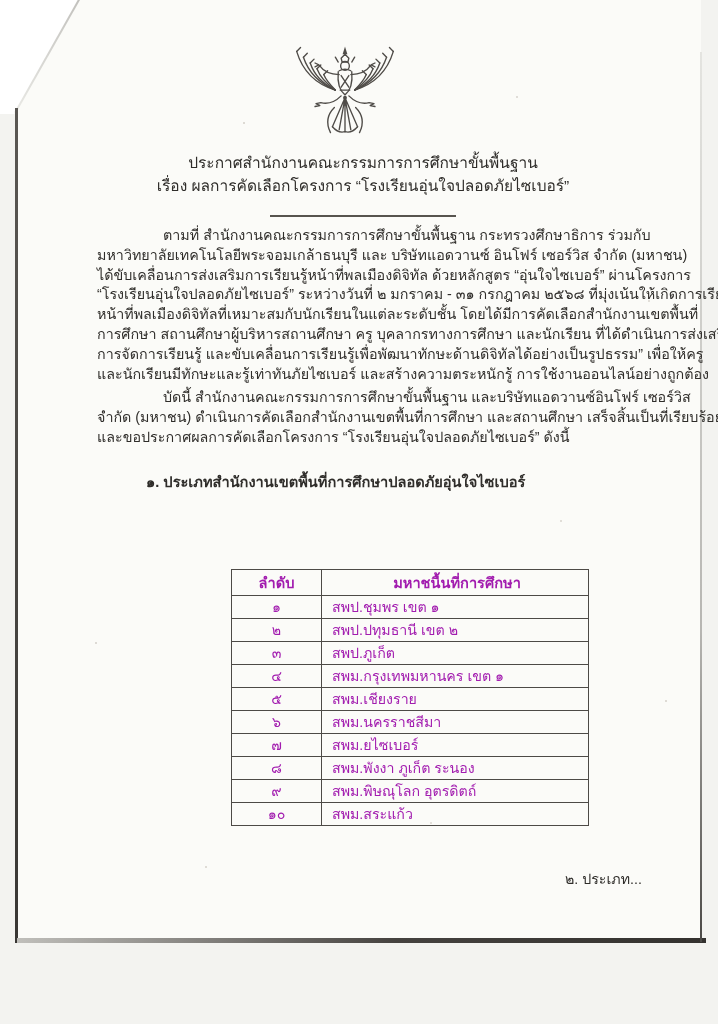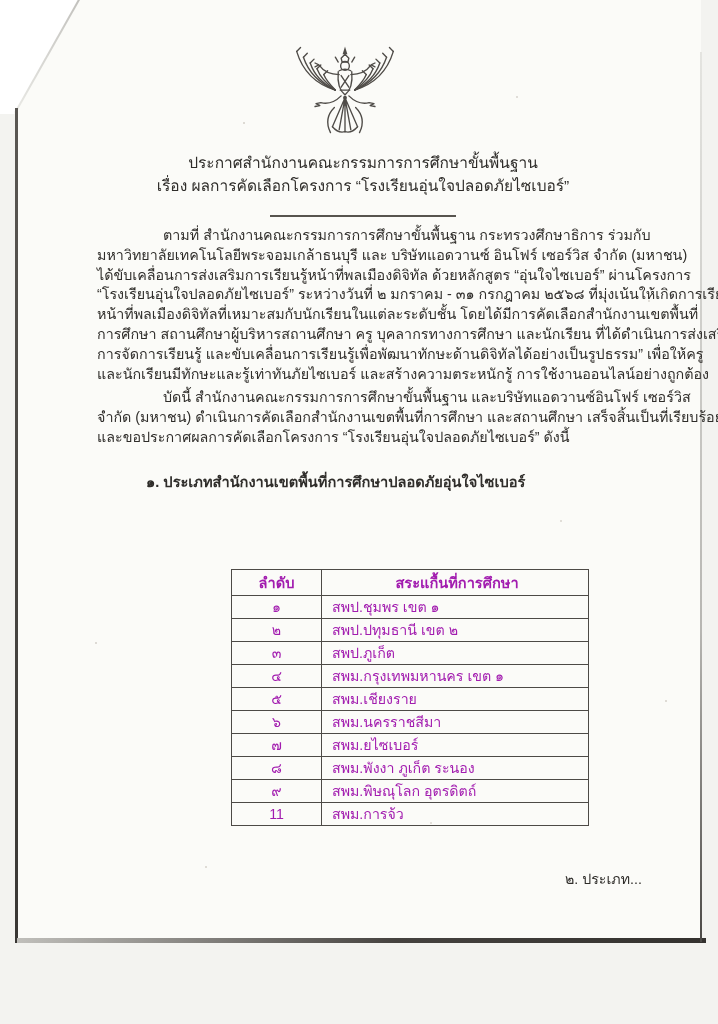--- a/index.html
+++ b/index.html
@@ -148,21 +148,21 @@
     <div class="line">และขอประกาศผลการคัดเลือกโครงการ “โรงเรียนอุ่นใจปลอดภัยไซเบอร์” ดังนี้</div>
   </div>
 
   <div class="section-heading">๑. ประเภทสำนักงานเขตพื้นที่การศึกษาปลอดภัยอุ่นใจไซเบอร์</div>
 
 
   <table class="areas-table">
     <thead>
       <tr>
         <th class="col-no">ลำดับ</th>
-        <th class="col-area" style="text-align:center;">สระแกื้นที่การศึกษา</th>
+        <th class="col-area" style="text-align:center;">มหาชนื้นที่การศึกษา</th>
       </tr>
     </thead>
     <tbody>
       <tr>
         <td class="col-no">๑</td>
         <td class="col-area">สพป.ชุมพร เขต ๑</td>
       </tr>
       <tr>
         <td class="col-no">๒</td>
         <td class="col-area">สพป.ปทุมธานี เขต ๒</td>
@@ -189,21 +189,21 @@
       </tr>
       <tr>
         <td class="col-no">๘</td>
         <td class="col-area">สพม.พังงา ภูเก็ต ระนอง</td>
       </tr>
       <tr>
         <td class="col-no">๙</td>
         <td class="col-area">สพม.พิษณุโลก อุตรดิตถ์</td>
       </tr>
       <tr>
-        <td class="col-no">11</td>
-        <td class="col-area">สพม.การจ้ว</td>
+        <td class="col-no">๑๐</td>
+        <td class="col-area">สพม.สระแก้ว</td>
       </tr>
     </tbody>
   </table>
 
   <div class="continuation">๒. ประเภท...</div>
 
 </div>
 
 </body></html>

